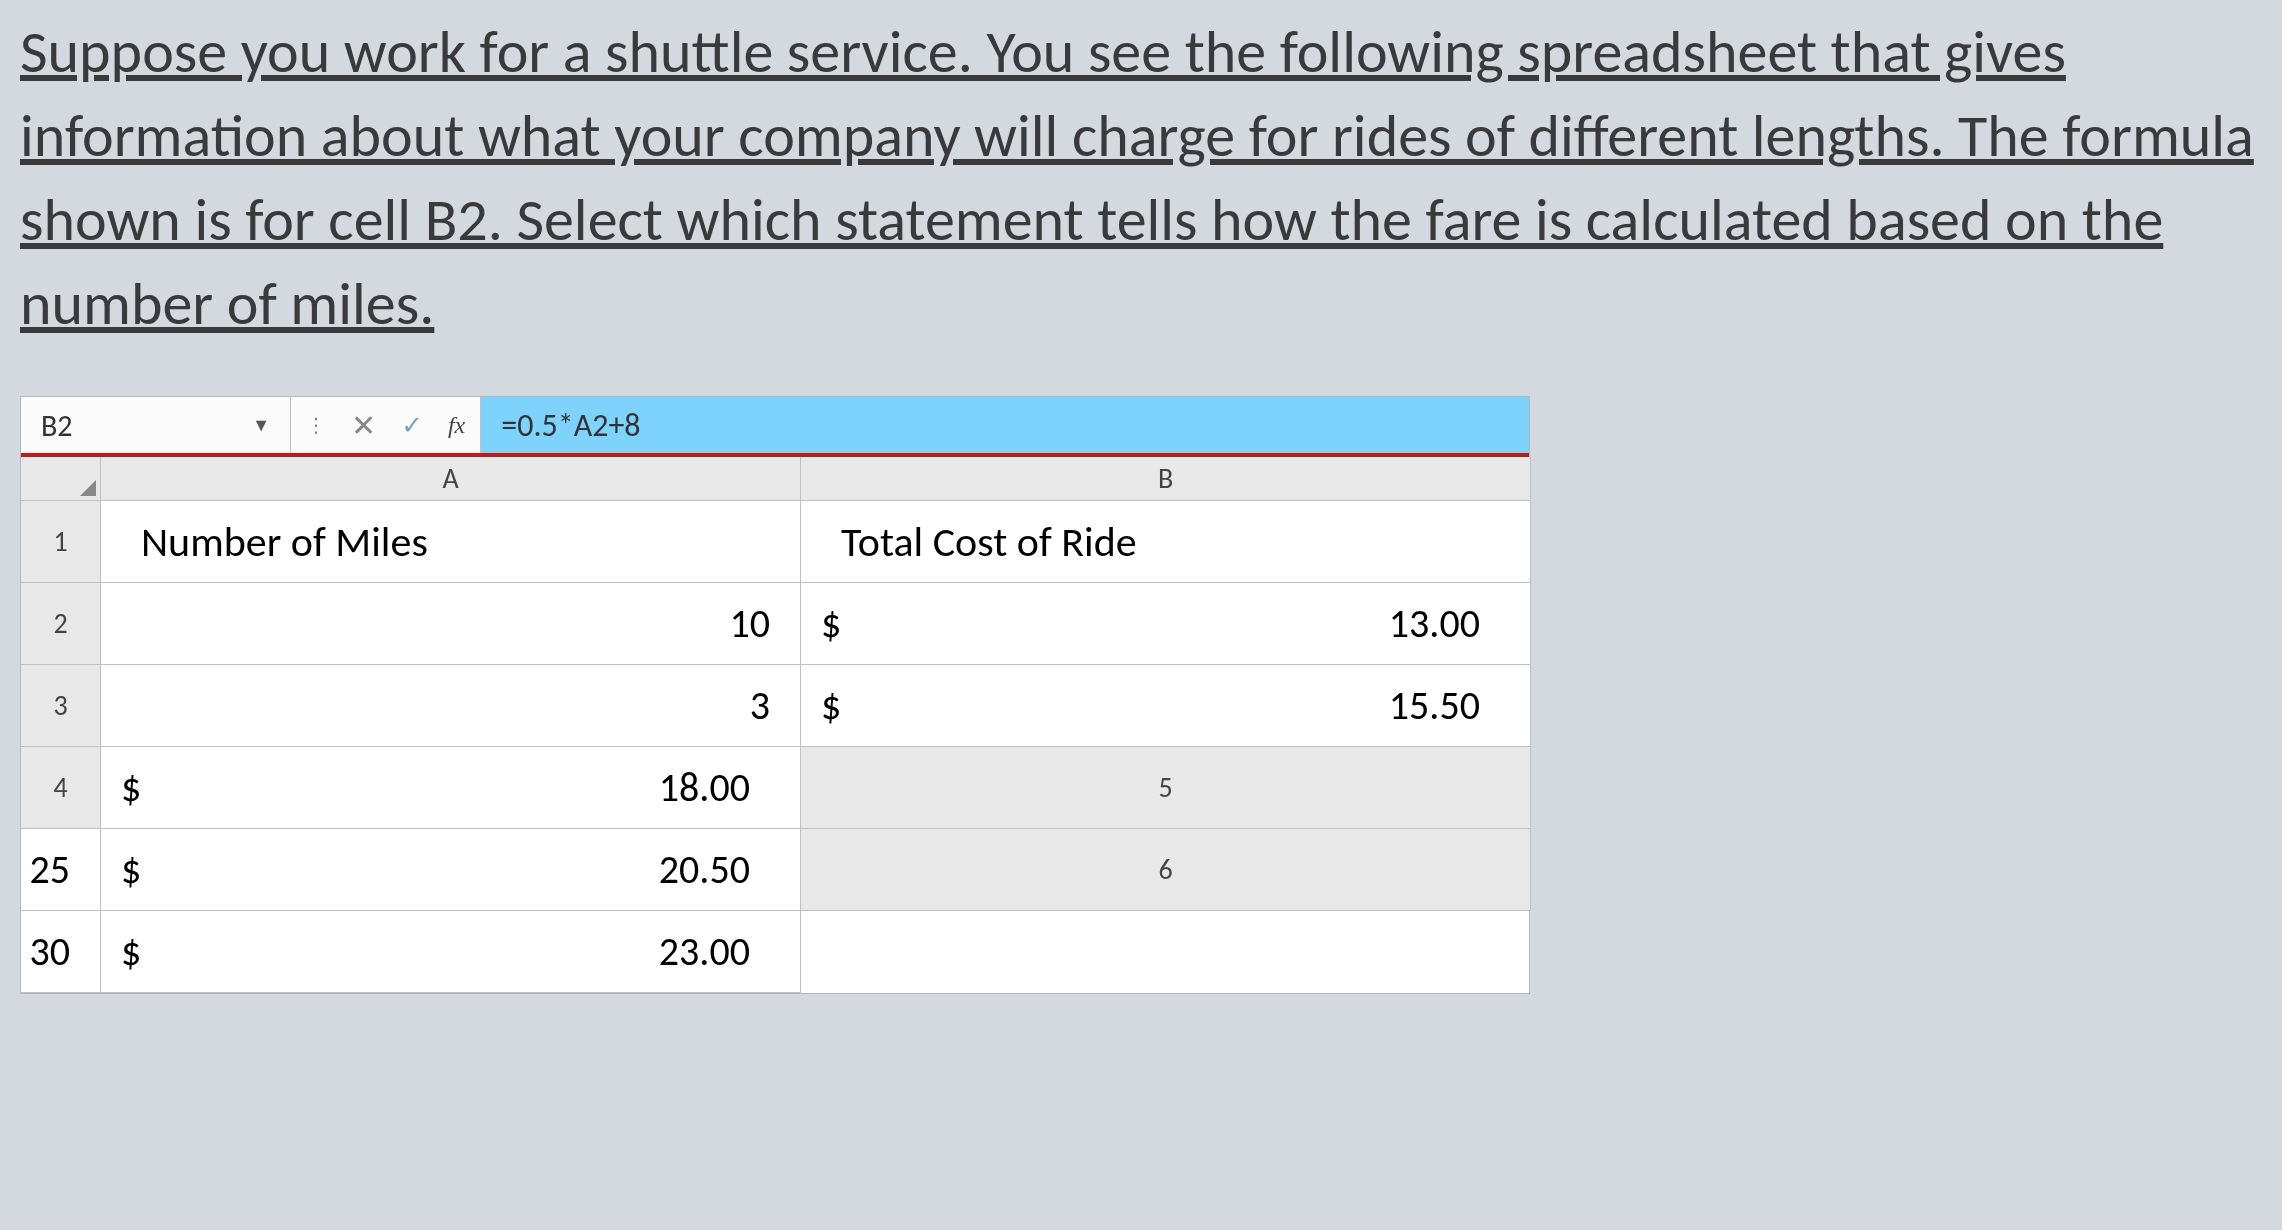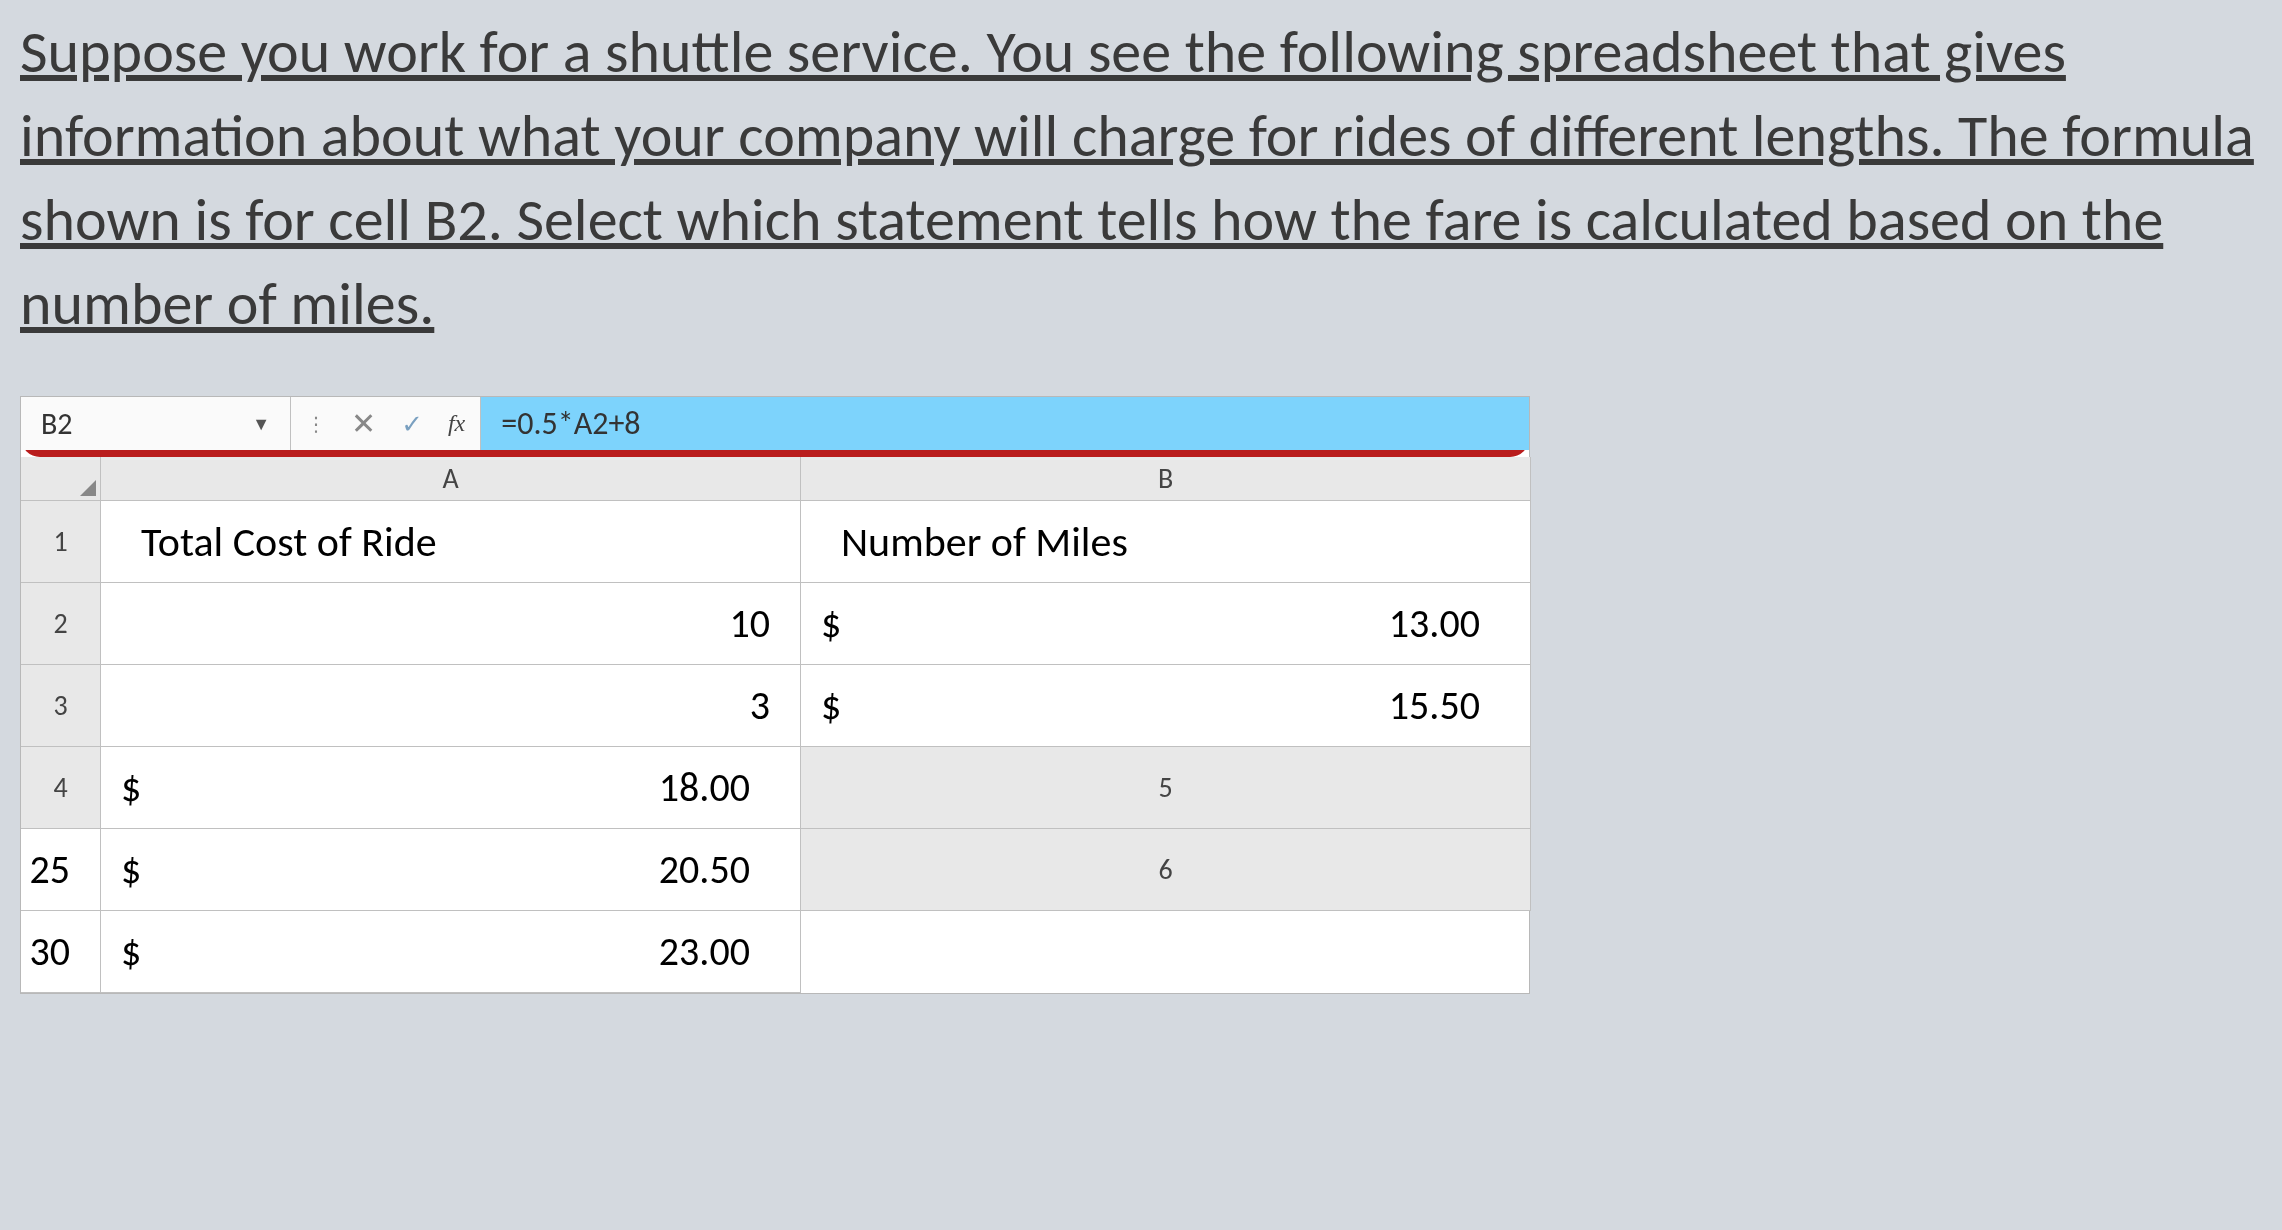--- a/index.html
+++ b/index.html
@@ -22,23 +22,22 @@
       text-decoration: underline;
     }
     .spreadsheet-container {
       background: #fff;
       border: 1px solid #b8b8b8;
       width: 1510px;
     }
     .formula-bar {
       display: flex;
       align-items: center;
-      border-bottom: 7px solid #b91c1c;
+      border-bottom: 4px solid #b91c1c;
       height: 60px;
-      border-radius: 19px;
     }
     .name-box {
       width: 270px;
       height: 100%;
       display: flex;
       align-items: center;
       padding: 0 20px;
       border-right: 1px solid #c0c0c0;
       background: #fafafa;
       justify-content: space-between;
@@ -170,22 +169,22 @@
     </div>
     <div class="formula-input">=0.5*A2+8</div>
   </div>
 
   <div class="grid">
     <div class="cell corner-cell"></div>
     <div class="cell header-cell">A</div>
     <div class="cell header-cell">B</div>
 
     <div class="cell row-header">1</div>
+    <div class="cell title-cell">Number of Miles</div>
     <div class="cell title-cell">Total Cost of Ride</div>
-    <div class="cell title-cell">Number of Miles</div>
 
     <div class="cell row-header">2</div>
     <div class="cell data-cell">10</div>
     <div class="cell cost-cell">
       <span>$</span>
       <span>13.00</span>
     </div>
 
     <div class="cell row-header">3</div>
     <div class="cell data-cell">3</div>

